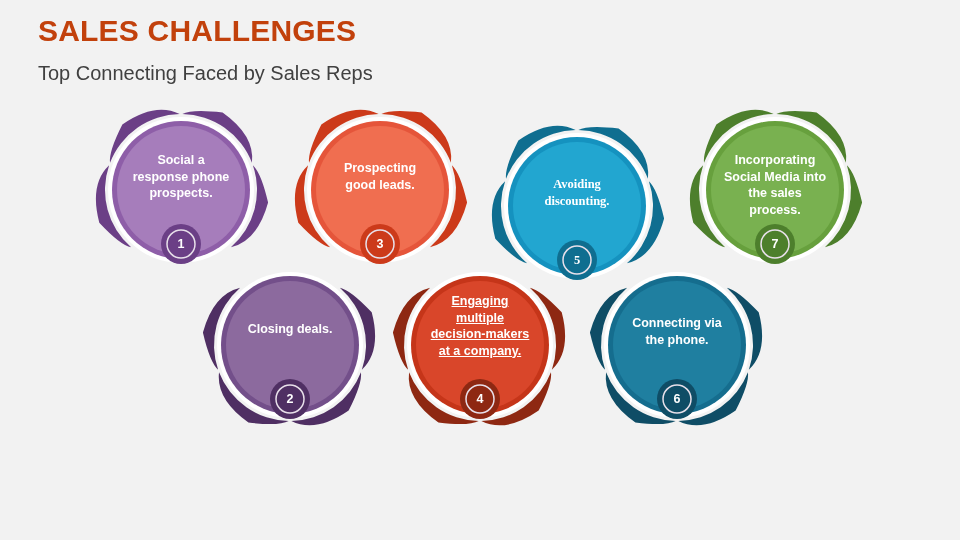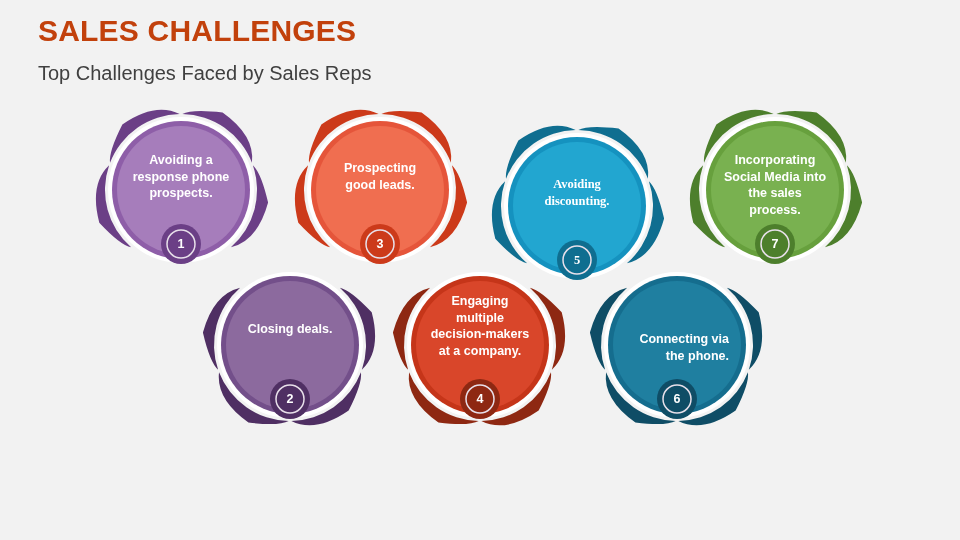--- a/index.html
+++ b/index.html
@@ -8,37 +8,37 @@
   .subtitle { position:absolute; left:38px; top:62px; font-size:20px; color:#404040; }
   .node { position:absolute; width:180px; height:180px; }
   .node svg { position:absolute; left:0; top:0; width:180px; height:180px; }
   .node .text { position:absolute; left:38px; width:104px; text-align:center; color:#fff; font-size:12.5px; line-height:16.5px; font-weight:bold; }
   .node .num { position:absolute; left:76px; width:28px; height:28px; line-height:28px; text-align:center; color:#fff; font-size:12.5px; font-weight:bold; }
 </style>
 </head>
 <body>
 
 <div class="title">SALES CHALLENGES</div>
-<div class="subtitle">Top Challenges Faced by Sales Reps</div>
+<div class="subtitle">Top Connecting Faced by Sales Reps</div>
 
 <div id="nodes">
     <div class="node" style="left: 91px; top: 100px;">
       <svg viewBox="0 0 180 180">
         <path d="M19.04788758621268,62.76403583455715 A76,76 0 0,1 88.67361711076647,14.011575168114263 Q64.17866277928756,1.697913138282786 31.345142618048186,24.398112027908127 Q17.464360032363118,51.75629549212891 19.04788758621268,62.76403583455715 Z" fill="#6b3f86"></path>
         <path d="M91.32638288923354,14.011575168114263 A76,76 0 0,1 160.95211241378735,62.764035834557184 Q164.14540196686346,35.53478755047181 131.58446730847675,12.445296218280689 Q101.12867693961296,8.75867708134163 91.32638288923354,14.011575168114263 Z" fill="#6b3f86"></path>
         <path d="M161.85941174554807,65.25682026125608 A76,76 0 0,1 139.86048620327855,147.35792809693066 Q166.5397792360044,141.04568732521594 177.10030831988541,102.55134616608503 Q170.14810333145988,72.67136669065812 161.85941174554807,65.25682026125608 Z" fill="#6b3f86"></path>
         <path d="M40.13951379672145,147.35792809693066 A76,76 0 0,1 18.140588254451913,65.25682026125611 Q-1.8082368810404716,84.06302764072788 8.293247234479622,122.6803695284207 Q29.25402310448652,145.08108832448522 40.13951379672145,147.35792809693066 Z" fill="#6b3f86"></path>
         <circle cx="90" cy="90" r="73" fill="#ffffff"></circle>
         <circle cx="90" cy="90" r="69" fill="#8e5ea8"></circle>
         <circle cx="90" cy="90" r="64" fill="#a67dbb"></circle>
         <circle cx="90" cy="144" r="20" fill="#6b3f86"></circle>
         <circle cx="90" cy="144" r="14" fill="none" stroke="#e8e0ea" stroke-width="1.5"></circle>
       </svg>
       <div class="text" style="top: 52px;">
-        <div>Avoiding a</div>
+        <div>Social a</div>
         <div>response phone</div>
         <div>prospects.</div>
       </div>
       <div class="num" style="top: 130px;">1</div>
     </div>
     <div class="node" style="left: 200px; top: 255px;">
       <svg viewBox="0 0 180 180">
         <path d="M18.140588254451913,114.74317973874389 A76,76 0 0,1 40.13951379672145,32.64207190306932 Q13.460220763995622,38.95431267478404 2.8996916801145716,77.44865383391496 Q9.851896668540135,107.32863330934187 18.140588254451913,114.74317973874389 Z" fill="#4f2f63"></path>
         <path d="M139.86048620327855,32.64207190306933 A76,76 0 0,1 161.85941174554807,114.74317973874392 Q181.80823688104047,95.93697235927215 171.70675276552038,57.31963047157934 Q150.7459768955135,34.918911675514806 139.86048620327855,32.64207190306933 Z" fill="#4f2f63"></path>
         <path d="M160.95211241378735,117.23596416544282 A76,76 0 0,1 91.32638288923354,165.98842483188574 Q115.82133722071246,178.3020868617172 148.6548573819518,155.60188797209187 Q162.53563996763688,128.2437045078711 160.95211241378735,117.23596416544282 Z" fill="#4f2f63"></path>
@@ -77,21 +77,21 @@
         <path d="M18.140588254451913,114.74317973874389 A76,76 0 0,1 40.13951379672145,32.64207190306932 Q13.460220763995622,38.95431267478404 2.8996916801145716,77.44865383391496 Q9.851896668540135,107.32863330934187 18.140588254451913,114.74317973874389 Z" fill="#8e2812"></path>
         <path d="M139.86048620327855,32.64207190306933 A76,76 0 0,1 161.85941174554807,114.74317973874392 Q181.80823688104047,95.93697235927215 171.70675276552038,57.31963047157934 Q150.7459768955135,34.918911675514806 139.86048620327855,32.64207190306933 Z" fill="#8e2812"></path>
         <path d="M160.95211241378735,117.23596416544282 A76,76 0 0,1 91.32638288923354,165.98842483188574 Q115.82133722071246,178.3020868617172 148.6548573819518,155.60188797209187 Q162.53563996763688,128.2437045078711 160.95211241378735,117.23596416544282 Z" fill="#8e2812"></path>
         <path d="M88.67361711076647,165.98842483188574 A76,76 0 0,1 19.04788758621268,117.23596416544285 Q15.854598033136554,144.46521244952822 48.41553269152329,167.55470378171935 Q78.87132306038707,171.2413229186584 88.67361711076647,165.98842483188574 Z" fill="#8e2812"></path>
         <circle cx="90" cy="90" r="73" fill="#ffffff"></circle>
         <circle cx="90" cy="90" r="69" fill="#c53519"></circle>
         <circle cx="90" cy="90" r="64" fill="#d9462a"></circle>
         <circle cx="90" cy="144" r="20" fill="#8e2812"></circle>
         <circle cx="90" cy="144" r="14" fill="none" stroke="#e8e0ea" stroke-width="1.5"></circle>
       </svg>
-      <div class="text" style="top: 38px;">
+      <div class="text" style="top: 38px; text-decoration: underline;">
         <div>Engaging</div>
         <div>multiple</div>
         <div>decision-makers</div>
         <div>at a company.</div>
       </div>
       <div class="num" style="top: 130px;">4</div>
     </div>
     <div class="node" style="left: 487px; top: 116px; font-family: Liberation Serif, serif;">
       <svg viewBox="0 0 180 180">
         <path d="M19.04788758621268,62.76403583455715 A76,76 0 0,1 88.67361711076647,14.011575168114263 Q64.17866277928756,1.697913138282786 31.345142618048186,24.398112027908127 Q17.464360032363118,51.75629549212891 19.04788758621268,62.76403583455715 Z" fill="#0f6e90"></path>
@@ -115,21 +115,21 @@
         <path d="M18.140588254451913,114.74317973874389 A76,76 0 0,1 40.13951379672145,32.64207190306932 Q13.460220763995622,38.95431267478404 2.8996916801145716,77.44865383391496 Q9.851896668540135,107.32863330934187 18.140588254451913,114.74317973874389 Z" fill="#0f4d66"></path>
         <path d="M139.86048620327855,32.64207190306933 A76,76 0 0,1 161.85941174554807,114.74317973874392 Q181.80823688104047,95.93697235927215 171.70675276552038,57.31963047157934 Q150.7459768955135,34.918911675514806 139.86048620327855,32.64207190306933 Z" fill="#0f4d66"></path>
         <path d="M160.95211241378735,117.23596416544282 A76,76 0 0,1 91.32638288923354,165.98842483188574 Q115.82133722071246,178.3020868617172 148.6548573819518,155.60188797209187 Q162.53563996763688,128.2437045078711 160.95211241378735,117.23596416544282 Z" fill="#0f4d66"></path>
         <path d="M88.67361711076647,165.98842483188574 A76,76 0 0,1 19.04788758621268,117.23596416544285 Q15.854598033136554,144.46521244952822 48.41553269152329,167.55470378171935 Q78.87132306038707,171.2413229186584 88.67361711076647,165.98842483188574 Z" fill="#0f4d66"></path>
         <circle cx="90" cy="90" r="73" fill="#ffffff"></circle>
         <circle cx="90" cy="90" r="69" fill="#156d8e"></circle>
         <circle cx="90" cy="90" r="64" fill="#1f7fa0"></circle>
         <circle cx="90" cy="144" r="20" fill="#0f4d66"></circle>
         <circle cx="90" cy="144" r="14" fill="none" stroke="#e8e0ea" stroke-width="1.5"></circle>
       </svg>
-      <div class="text" style="top: 76px; text-align: right;">
+      <div class="text" style="top: 60px;">
         <div>Connecting via</div>
         <div>the phone.</div>
       </div>
       <div class="num" style="top: 130px;">6</div>
     </div>
     <div class="node" style="left: 685px; top: 100px; text-decoration: underline;">
       <svg viewBox="0 0 180 180">
         <path d="M19.04788758621268,62.76403583455715 A76,76 0 0,1 88.67361711076647,14.011575168114263 Q64.17866277928756,1.697913138282786 31.345142618048186,24.398112027908127 Q17.464360032363118,51.75629549212891 19.04788758621268,62.76403583455715 Z" fill="#4d7f2c"></path>
         <path d="M91.32638288923354,14.011575168114263 A76,76 0 0,1 160.95211241378735,62.764035834557184 Q164.14540196686346,35.53478755047181 131.58446730847675,12.445296218280689 Q101.12867693961296,8.75867708134163 91.32638288923354,14.011575168114263 Z" fill="#4d7f2c"></path>
         <path d="M161.85941174554807,65.25682026125608 A76,76 0 0,1 139.86048620327855,147.35792809693066 Q166.5397792360044,141.04568732521594 177.10030831988541,102.55134616608503 Q170.14810333145988,72.67136669065812 161.85941174554807,65.25682026125608 Z" fill="#4d7f2c"></path>

